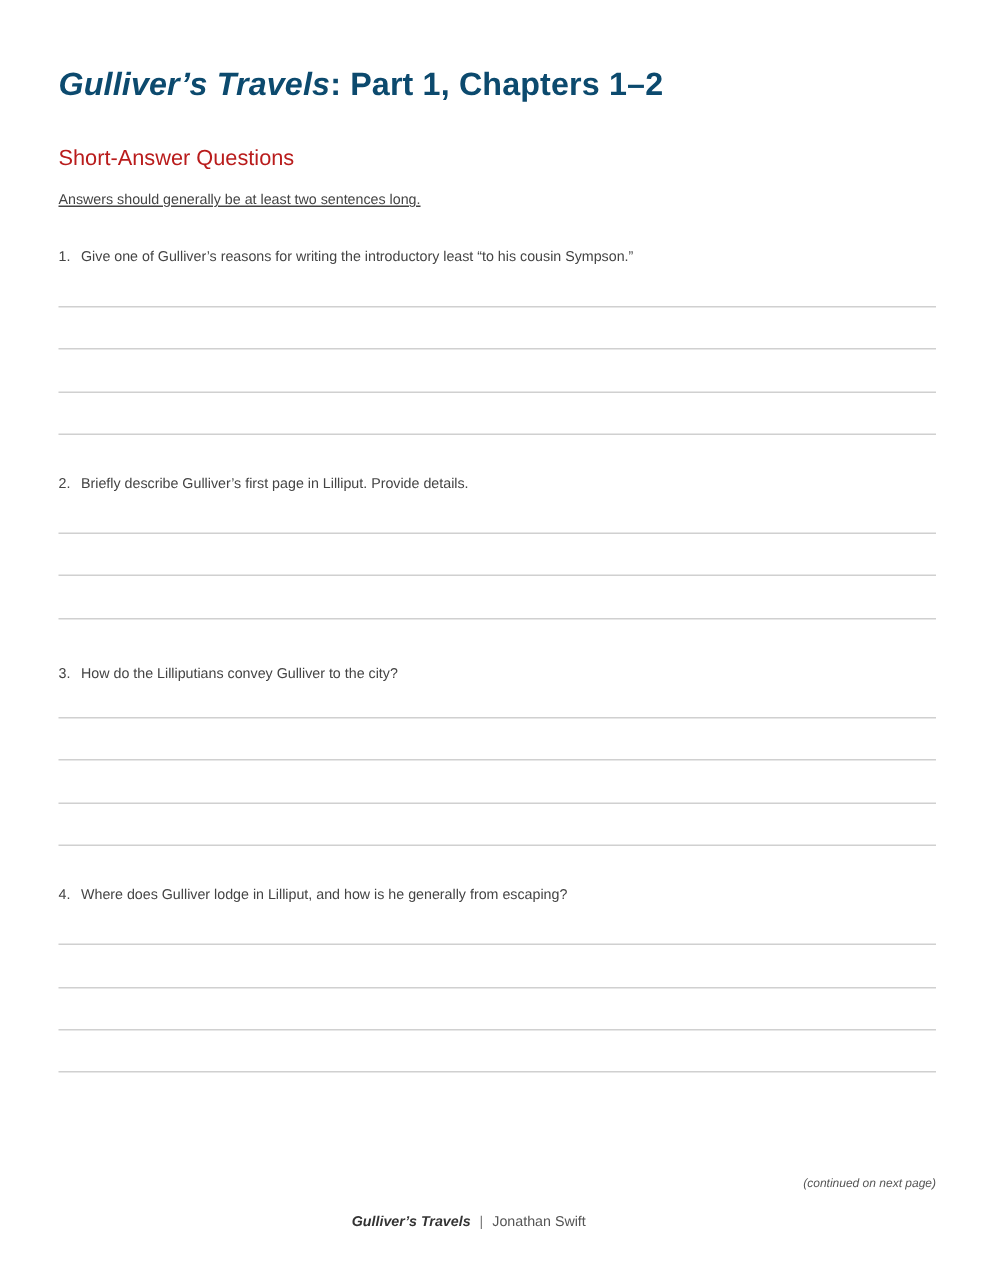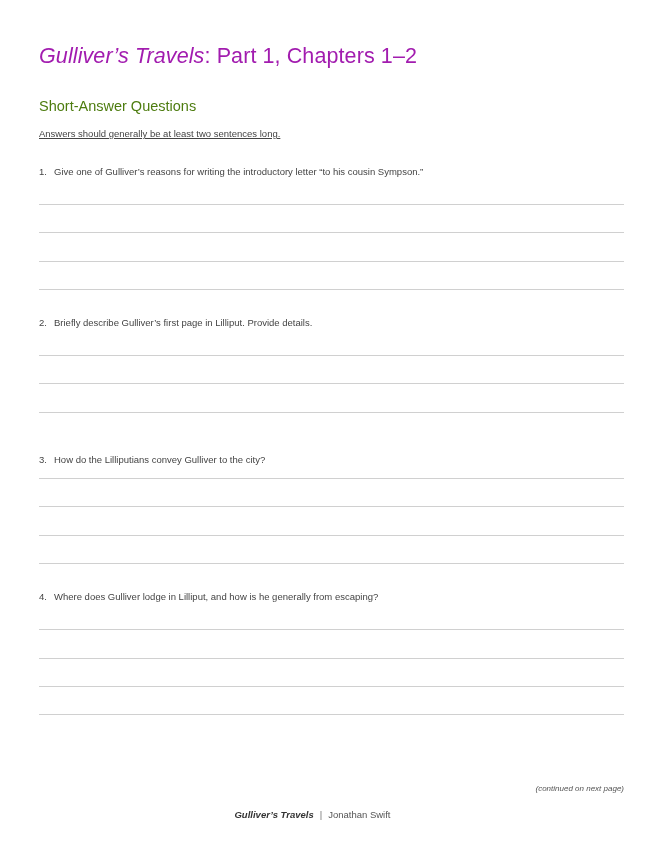--- a/index.html
+++ b/index.html
@@ -13,34 +13,34 @@
       position: relative;
       overflow: hidden;
       font-family: "Liberation Sans", sans-serif;
       color: #3a3a3a;
     }
     .title {
       position: absolute;
       left: 39px;
       top: 44px;
       font-size: 21.5px;
-      font-weight: normal;
-      color: #a21caf;
+      font-weight: bold;
+      color: #0c4a6e;
       white-space: nowrap;
       letter-spacing: 0.1px;
     }
     .title em {
       font-style: italic;
     }
     .section-heading {
       position: absolute;
       left: 39px;
       top: 98px;
       font-size: 14.5px;
-      color: #4d7c0f;
+      color: #b91c1c;
       white-space: nowrap;
     }
     .instructions {
       position: absolute;
       left: 39px;
       top: 128px;
       font-size: 9.5px;
       color: #444;
       white-space: nowrap;
       text-decoration: underline;
@@ -97,35 +97,35 @@
 <body>
 
 <div class="title">
   <em>Gulliver’s Travels</em><span>: Part 1, Chapters 1–2</span>
 </div>
 
 <div class="section-heading">Short-Answer Questions</div>
 <div class="instructions">Answers should generally be at least two sentences long.</div>
 
 <div class="question" style="top:166px;">
-  <span class="num">1.</span><span>Give one of Gulliver’s reasons for writing the introductory letter “to his cousin Sympson.”</span>
+  <span class="num">1.</span><span>Give one of Gulliver’s reasons for writing the introductory least “to his cousin Sympson.”</span>
 </div>
 <div class="rule" style="top:204px;"></div>
 <div class="rule" style="top:232px;"></div>
 <div class="rule" style="top:261px;"></div>
 <div class="rule" style="top:289px;"></div>
 
 <div class="question" style="top:317px;">
   <span class="num">2.</span><span>Briefly describe Gulliver’s first page in Lilliput. Provide details.</span>
 </div>
 <div class="rule" style="top:355px;"></div>
 <div class="rule" style="top:383px;"></div>
 <div class="rule" style="top:412px;"></div>
 
-<div class="question" style="top:454px;">
+<div class="question" style="top:444px;">
   <span class="num">3.</span><span>How do the Lilliputians convey Gulliver to the city?</span>
 </div>
 <div class="rule" style="top:478px;"></div>
 <div class="rule" style="top:506px;"></div>
 <div class="rule" style="top:535px;"></div>
 <div class="rule" style="top:563px;"></div>
 
 <div class="question" style="top:591px;">
   <span class="num">4.</span><span>Where does Gulliver lodge in Lilliput, and how is he generally from escaping?</span>
 </div>

